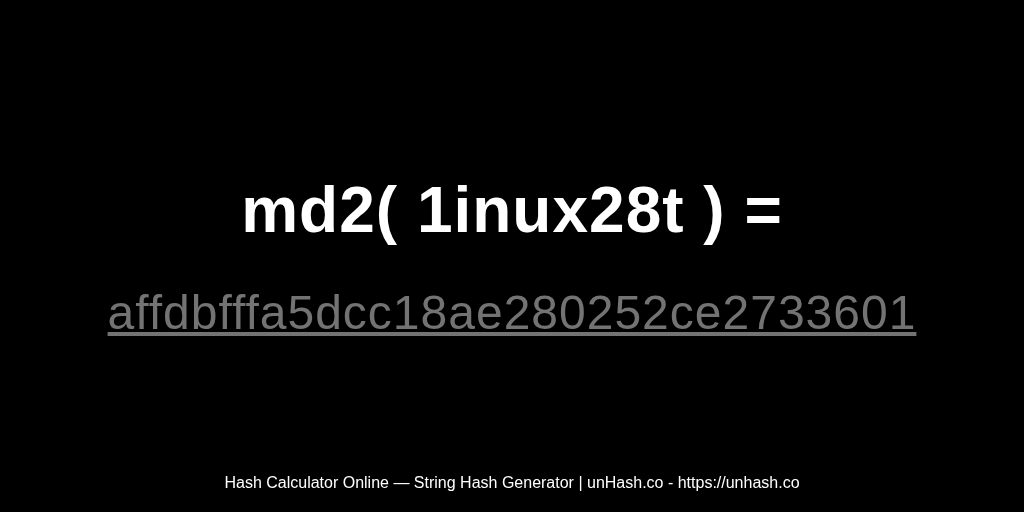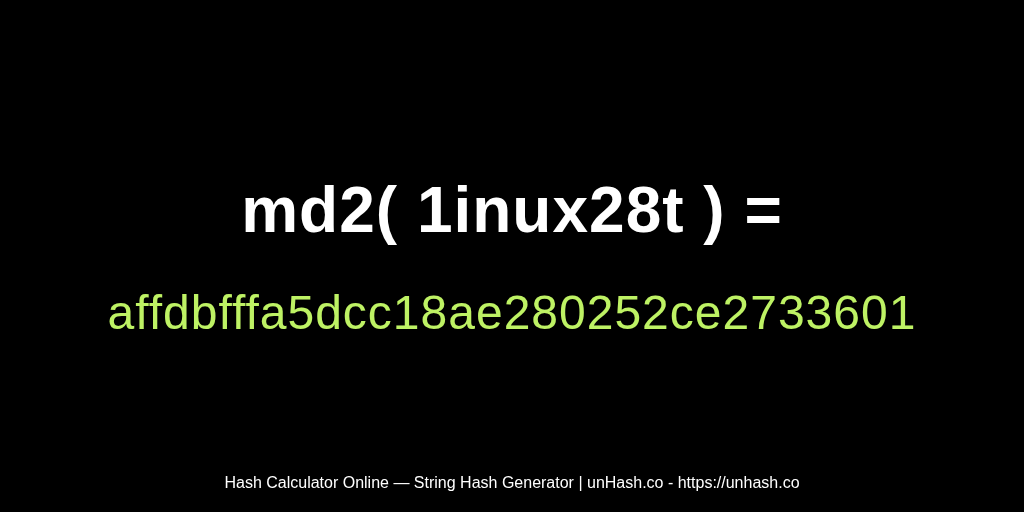--- a/index.html
+++ b/index.html
@@ -27,24 +27,25 @@
       flex: 1;
       gap: 38px;
     }
     .equation {
       color: #ffffff;
       font-size: 64px;
       font-weight: bold;
       letter-spacing: 1px;
     }
     .hash-output {
-      color: #bef264;
+      color: #737373;
       font-size: 48px;
       font-weight: normal;
       letter-spacing: 1px;
+      text-decoration: underline;
     }
     .footer {
       position: absolute;
       bottom: 20px;
       left: 0;
       right: 0;
       text-align: center;
       color: #ffffff;
       font-size: 16px;
     }

